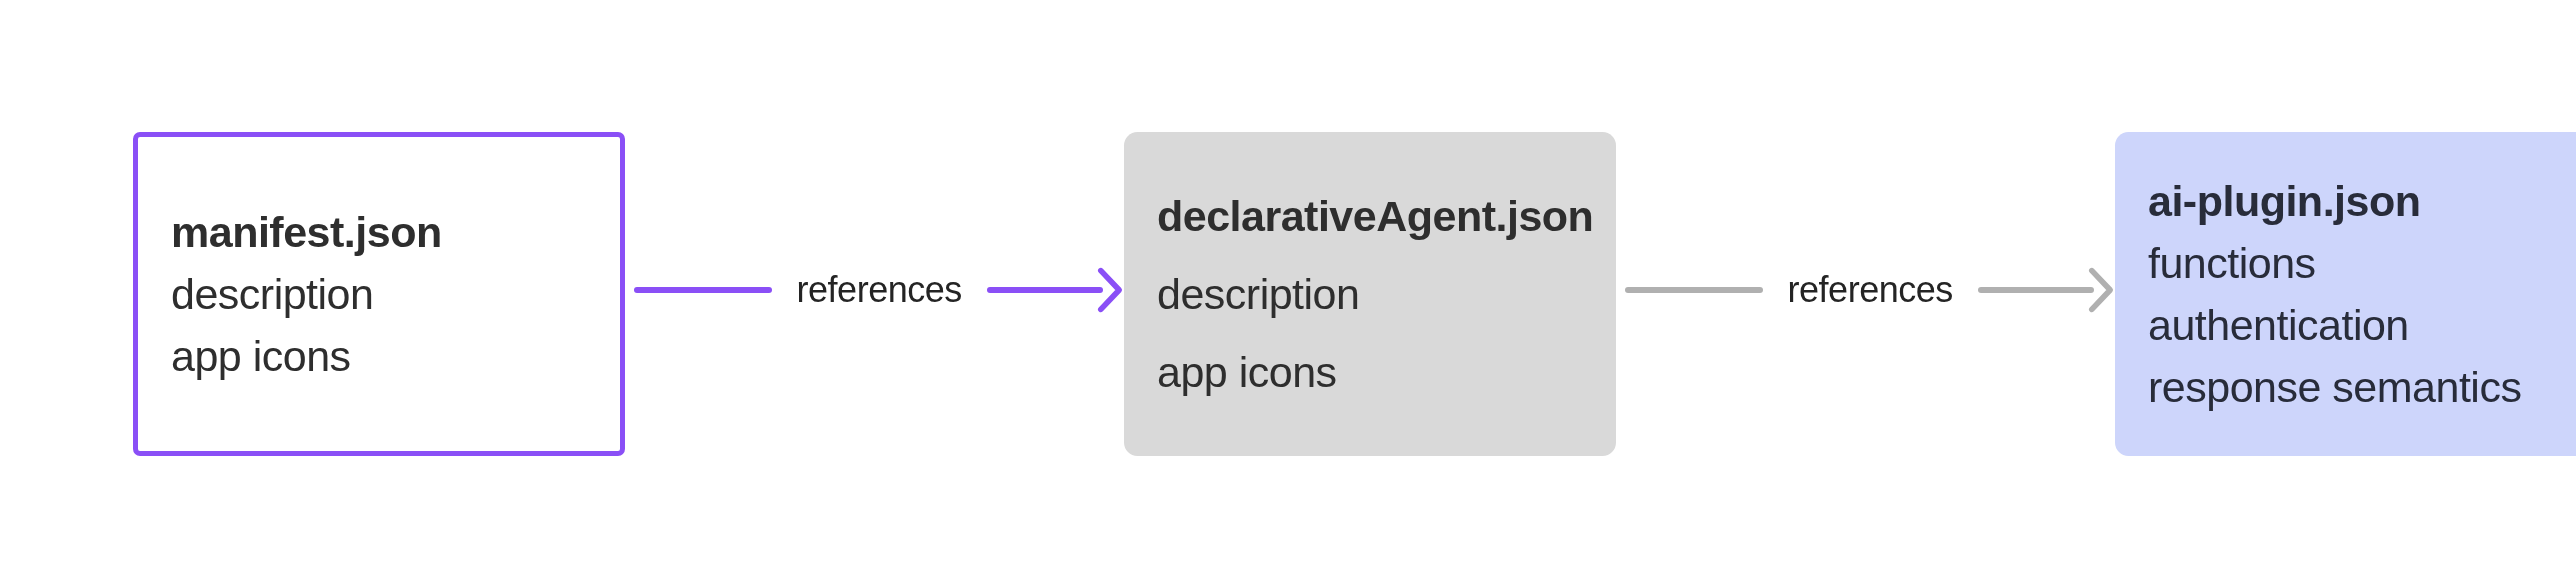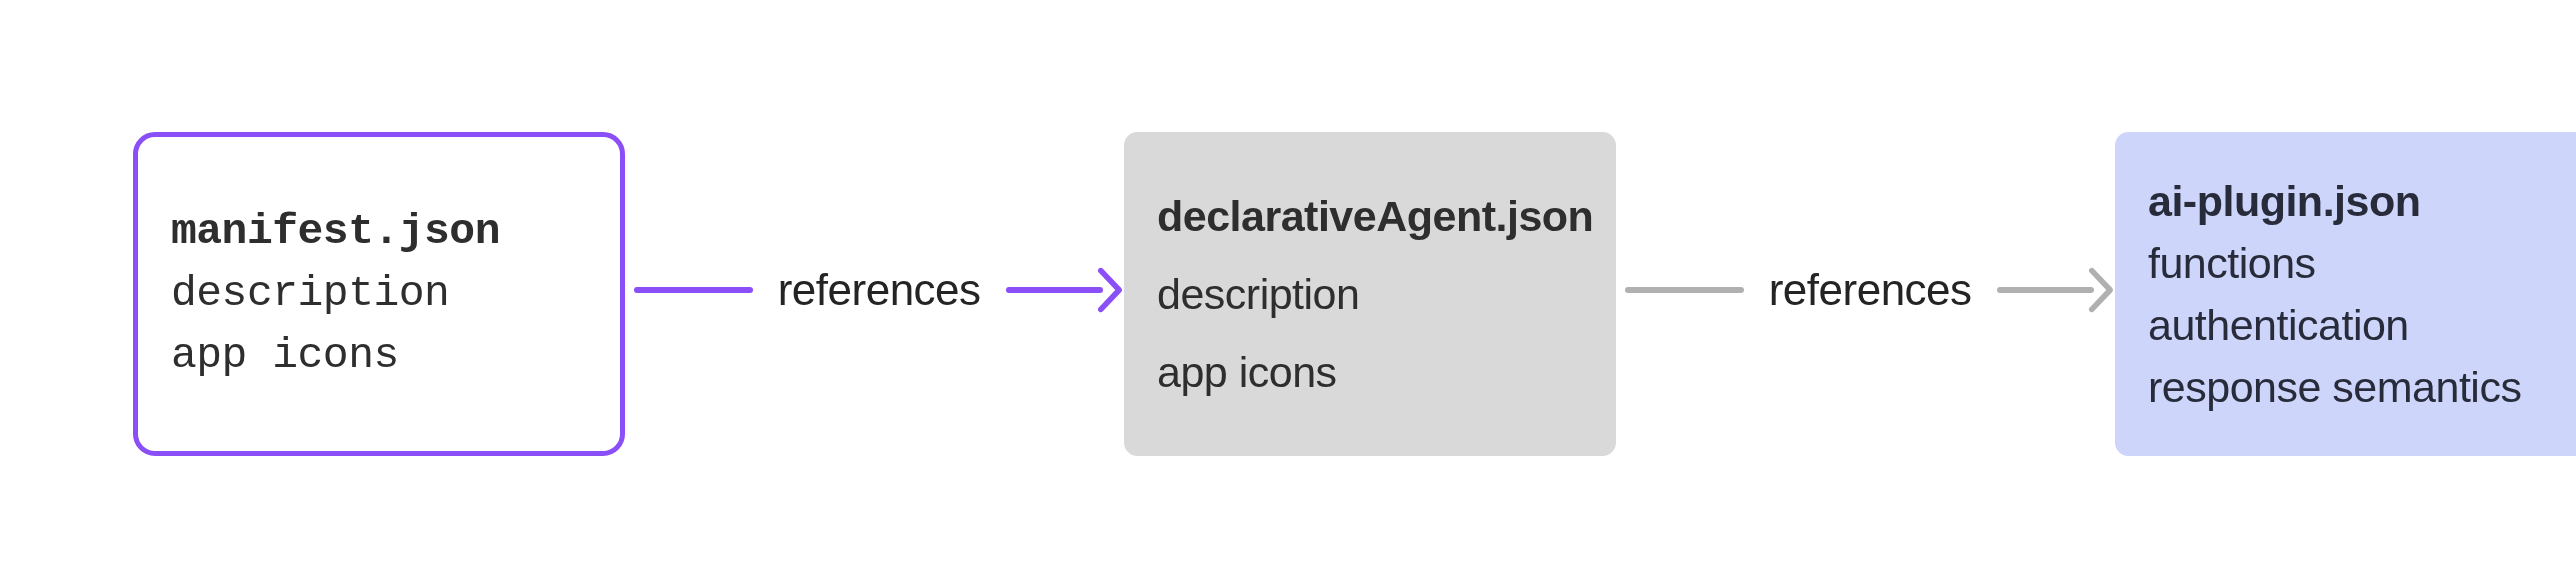--- a/index.html
+++ b/index.html
@@ -31,22 +31,21 @@
     padding-left: 33px;
     padding-right: 10.3px;
     font-size: 43px;
     line-height: 62px;
     letter-spacing: -0.5px;
     color: #2e2e2e;
   }
   .node .title { font-weight: 700; }
   .node.outlined {
     border: 5.2px solid transparent;
-    border-radius: 22px;
-    font-family: Liberation Mono, monospace;
+    border-radius: 7px;
   }
   .n0 { left: 133px; }
   .n1 { left: 1124px; gap: 16px; }
   .n2 { left: 2115px; }
 
   
   .connector {
     position: absolute;
     top: 290px;
     height: 52px;
@@ -61,21 +60,21 @@
   .seg {
     flex: 1 1 0;
     height: 5.7px;
     border-radius: 3.1px;
     background: var(--c);
   }
   .seg.first { margin-left: 9.3px; }
   .connector .label {
     flex: 0 0 auto;
     margin: 0 25px;
-    font-size: 44px;
+    font-size: 36px;
     letter-spacing: -0.5px;
     color: #242424;
     white-space: nowrap;
   }
   .arrow-end {
     flex: 1 1 0;
     display: flex;
     align-items: center;
   }
   .arrow-end .seg { flex: 1 1 0; }

